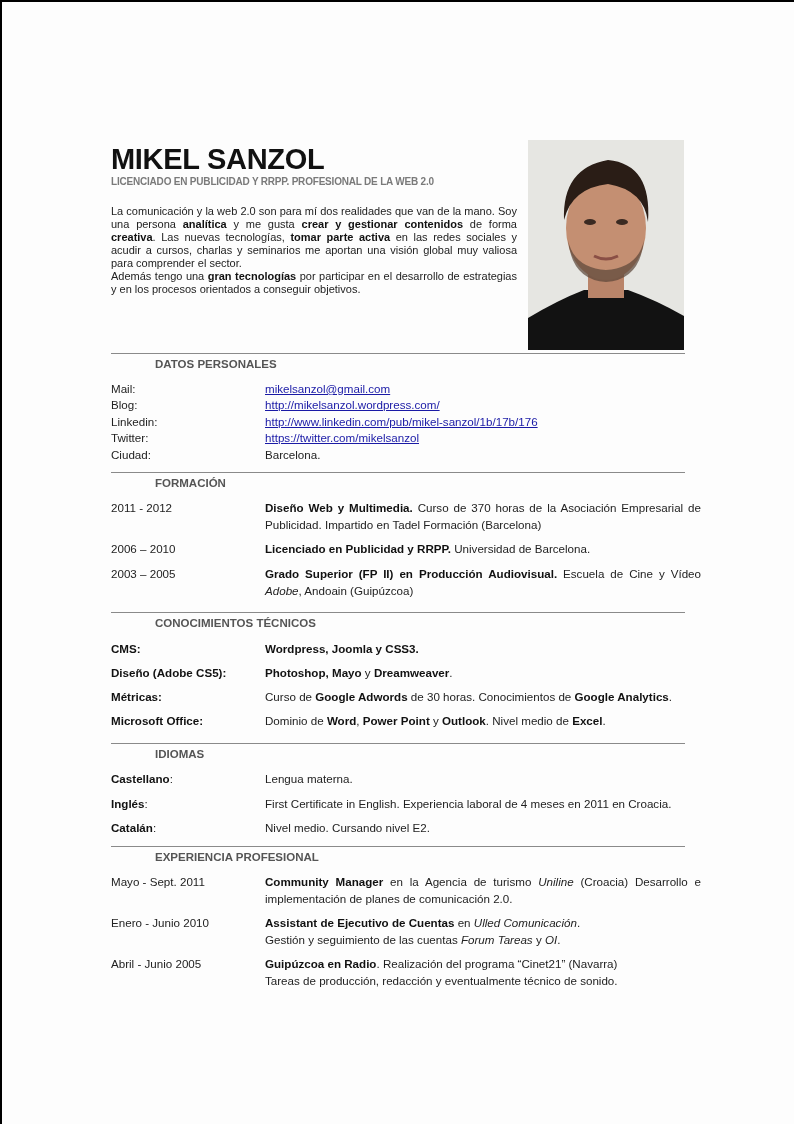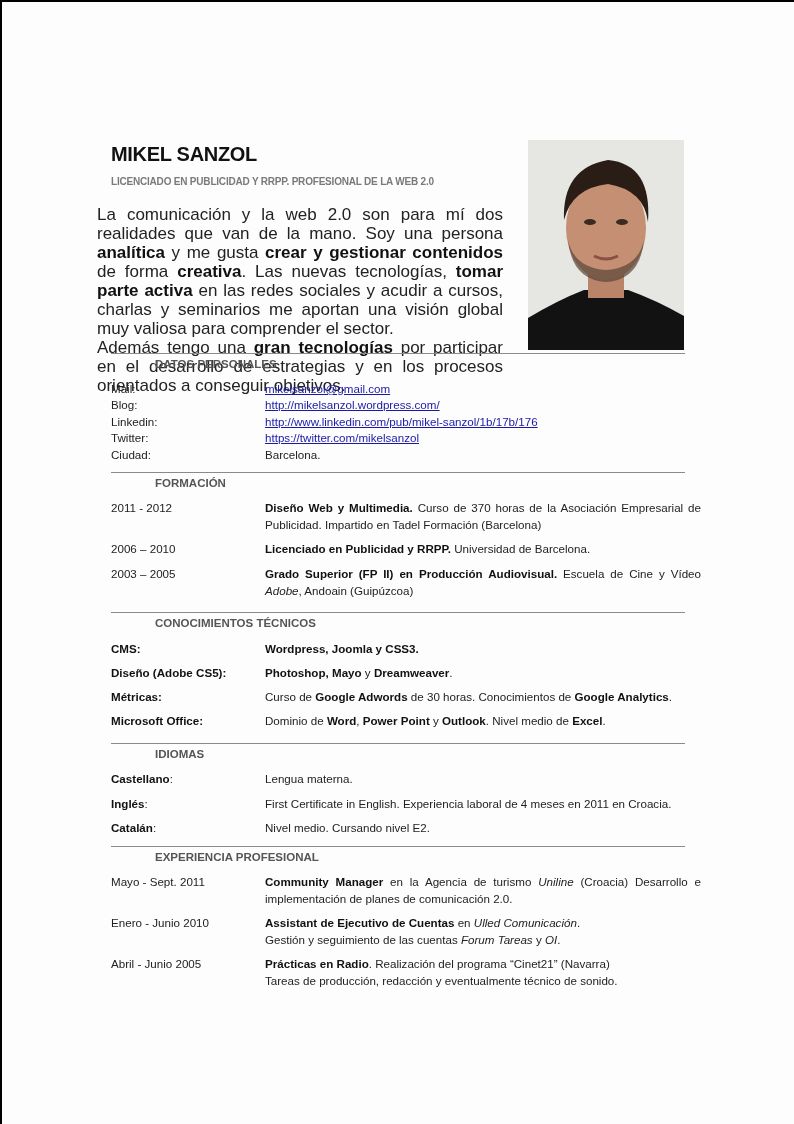--- a/index.html
+++ b/index.html
@@ -2,23 +2,23 @@
 <html><head>
   <meta charset="utf-8">
   <style>
     html, body { margin:0; padding:0; }
     body {
       width:794px; height:1124px; background:#fdfdfd; position:relative; overflow:hidden;
       font-family:"Liberation Sans", sans-serif; color:#1a1a1a;
     }
     .frame-left { position:absolute; left:0; top:0; width:2px; height:1124px; background:#000; }
     .frame-top { position:absolute; left:0; top:0; width:794px; height:2px; background:#000; }
-    .name { position:absolute; left:111px; top:143px; font-size:20px; font-weight:bold; color:#111; letter-spacing:-0.3px; }
+    .name { position:absolute; left:111px; top:143px; font-size:29px; font-weight:bold; color:#111; letter-spacing:-0.3px; }
     .subtitle { position:absolute; left:111px; top:176px; font-size:10px; font-weight:bold; color:#7a7a7a; letter-spacing:-0.2px; }
-    .intro { position:absolute; left:97px; top:205px; width:406px; font-size:17px; line-height:19px; color:#222; text-align:justify; }
+    .intro { position:absolute; left:111px; top:205px; width:406px; font-size:11px; line-height:13px; color:#222; text-align:justify; }
     .intro b { color:#111; }
     .photo { position:absolute; left:528px; top:140px; width:156px; height:210px; background:#e9e9e6; overflow:hidden; }
     .rule { position:absolute; left:111px; width:574px; height:1px; background:#8a8a8a; }
     .section-title { position:absolute; left:111px; font-size:11.5px; font-weight:bold; color:#555;padding-left:44px; }
     .row { position:absolute; left:111px; width:574px; font-size:11.6px; color:#222; line-height:16.6px; }
     .row .lbl { position:absolute; left:0; top:0; width:138px; }
     .row .val { position:absolute; left:138px; top:0; width:436px; text-align:justify;margin-left:16px; }
     .row .lbl.b { font-weight:bold; color:#111; }
     a.link { color:#1a1aa6; text-decoration:underline; }
     b { font-weight:bold; color:#111; }
@@ -138,15 +138,15 @@
     <div class="row" style="top: 874px;">
       <div class="lbl">Mayo - Sept. 2011</div>
       <div class="val"><b>Community Manager</b><span> en la Agencia de turismo </span><i>Uniline</i><span> (Croacia) Desarrollo e implementación de planes de comunicación 2.0.</span></div>
     </div>
     <div class="row" style="top: 915px;">
       <div class="lbl">Enero - Junio 2010</div>
       <div class="val"><b>Assistant de Ejecutivo de Cuentas</b><span> en </span><i>Ulled Comunicación</i><span>.</span><br><span>Gestión y seguimiento de las cuentas </span><i>Forum Tareas</i><span> y </span><i>OI</i><span>.</span></div>
     </div>
     <div class="row" style="top: 956px;">
       <div class="lbl">Abril - Junio 2005</div>
-      <div class="val"><b>Prácticas en Radio</b><span>. Realización del programa “Cinet21” (Navarra)</span><br><span>Tareas de producción, redacción y eventualmente técnico de sonido.</span></div>
+      <div class="val"><b>Guipúzcoa en Radio</b><span>. Realización del programa “Cinet21” (Navarra)</span><br><span>Tareas de producción, redacción y eventualmente técnico de sonido.</span></div>
     </div>
   </div>
 
 </body></html>

